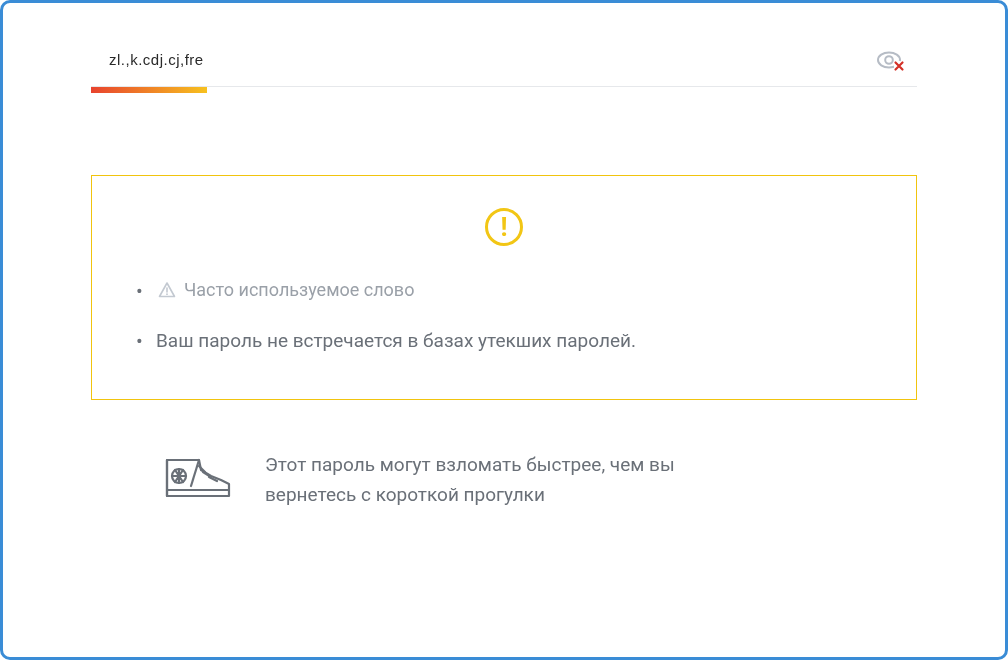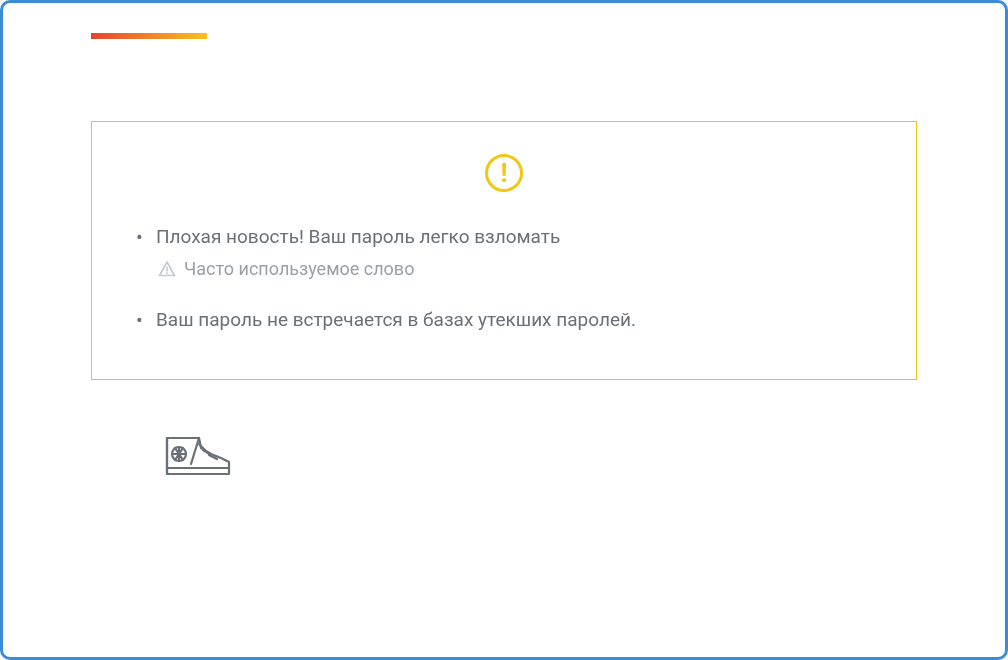--- a/index.html
+++ b/index.html
@@ -136,34 +136,44 @@
     color: #6a7078;
     font-size: 19px;
     line-height: 1.55;
   }
 </style>
 </head>
 <body>
 
 <div class="frame">
 
+  <div class="pw-row">
+    <input class="pw-input" type="text" value="zl.,k.cdj.cj,fre" style="">
+    <span class="eye-x">
+      <svg viewBox="0 0 28 24" width="28" height="24">
+        <ellipse cx="12" cy="12" rx="11" ry="7.5" fill="none" stroke="#b6bcc5" stroke-width="2"></ellipse>
+        <circle cx="12" cy="12" r="3.8" fill="none" stroke="#b6bcc5" stroke-width="2"></circle>
+        <circle cx="22" cy="18" r="5.2" fill="#fff" stroke="#d44" stroke-width="0"></circle>
+        <path d="M18.5 14.5 L25.5 21.5 M25.5 14.5 L18.5 21.5" stroke="#d33027" stroke-width="2.2" stroke-linecap="round"></path>
+      </svg>
+    </span>
+  </div>
 
   <div class="strength-track">
     <div class="strength-fill" style="width: 14%;"></div>
   </div>
 
   <div class="warn-box">
     <div class="warn-head">
       <span class="warn-icon-circle">
         <span class="warn-bang">!</span>
       </span>
     </div>
     <ul class="warn-list">
       <li>
-        <span>Плохая новость! Ваш пароль легко взломать</span>
         <div class="sub-reason">
           <span class="tri-icon">
             <svg viewBox="0 0 18 18" width="18" height="18">
               <path d="M9 2 L16.5 15.5 H1.5 Z" fill="none" stroke="#c3c9d1" stroke-width="1.6" stroke-linejoin="round"></path>
               <line x1="9" y1="7" x2="9" y2="11" stroke="#c3c9d1" stroke-width="1.6" stroke-linecap="round"></line>
               <circle cx="9" cy="13.2" r="0.9" fill="#c3c9d1"></circle>
             </svg>
           </span>
           <span>Часто используемое слово</span>
         </div>
@@ -183,15 +193,19 @@
           <line x1="6" y1="8" x2="6" y2="44"></line>
           <circle cx="18" cy="24" r="7"></circle>
           <path d="M14 18 L22 30 M22 18 L14 30 M11 24 H25 M18 17 V31"></path>
           <line x1="38" y1="8" x2="30" y2="34"></line>
           <line x1="38" y1="14" x2="44" y2="20"></line>
           <line x1="42" y1="20" x2="50" y2="25"></line>
           <line x1="48" y1="25" x2="56" y2="29"></line>
         </g>
       </svg>
     </span>
+    <div class="footer-text">
+      <div>Этот пароль могут взломать быстрее, чем вы</div>
+      <div>вернетесь с короткой прогулки</div>
+    </div>
   </div>
 
 </div>
 
 </body></html>

